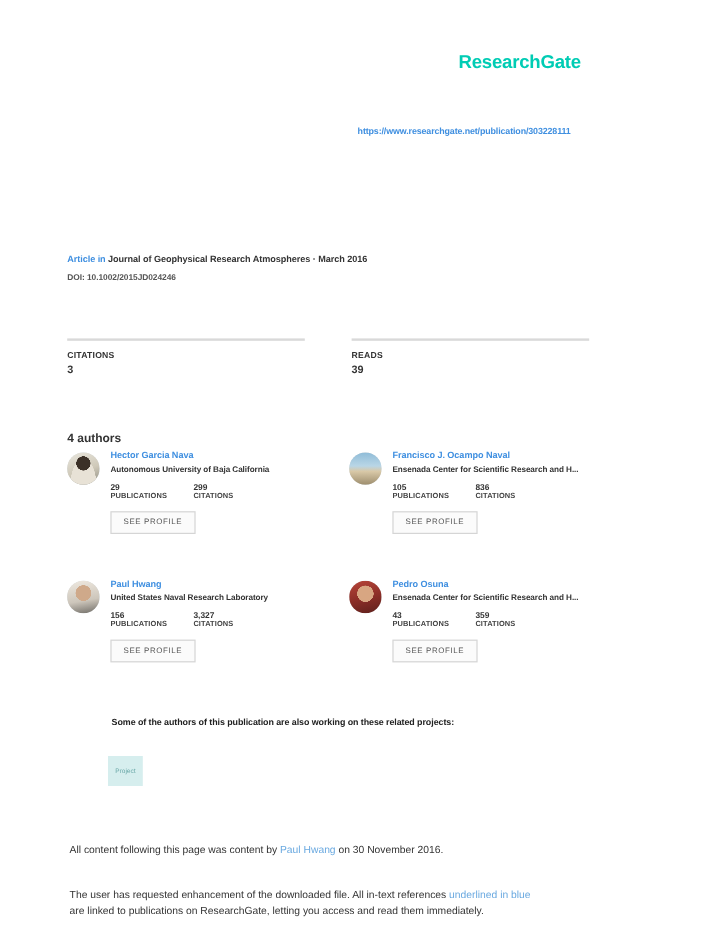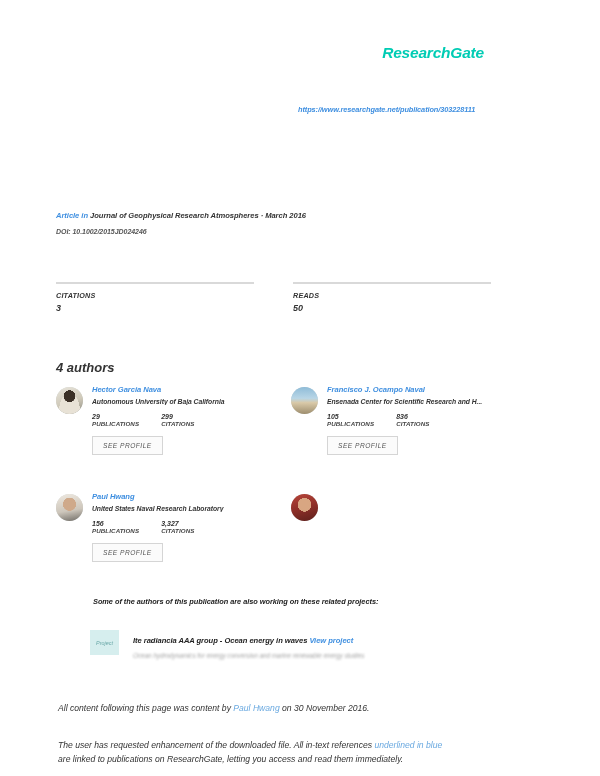--- a/index.html
+++ b/index.html
@@ -1,21 +1,21 @@
 <!DOCTYPE html>
 <html><head>
 <meta charset="utf-8">
 <style>
   html,body{margin:0;padding:0;}
   body{
     width:600px;height:776px;background:#ffffff;
     font-family:"Liberation Sans", sans-serif;
     color:#222;overflow:hidden;position:relative;
   }
-  .page{position:relative;width:525px;height:776px;font-style:italic;}
+  .page{position:relative;width:525px;height:776px;}
 
   
   .rg-logo{
     position:absolute;top:44px;right:41px;
     font-size:15.5px;font-weight:bold;letter-spacing:-0.2px;
     color:#00ccb4;
     filter:blur(0.45px);
   }
   .doc-url{
     position:absolute;top:105px;left:298px;
@@ -44,25 +44,25 @@
     letter-spacing:0.2px;filter:blur(0.55px);
   }
   .stat-value{
     margin-top:3px;font-size:9px;font-weight:bold;color:#333;
     filter:blur(0.55px);
   }
 
   
   .authors-head{
     position:absolute;top:360px;left:56px;
-    font-size:13px;font-weight:bold;color:#333;
+    font-size:10px;font-weight:bold;color:#333;
     filter:blur(0.55px);
   }
   .authors-grid{
-    position:absolute;top:385px;left:56px;width:470px;
+    position:absolute;top:375px;left:56px;width:470px;
     display:flex;flex-wrap:wrap;justify-content:center;
   }
   .author{width:50%;display:flex;margin-bottom:22px;height:85px;}
   .avatar{
     width:27px;height:27px;border-radius:50%;
     flex:0 0 27px;margin-right:9px;margin-top:2px;
     overflow:hidden;position:relative;
     background:#cfd6d8;
   }
   .avatar .av-in{position:absolute;inset:0;}
@@ -152,21 +152,21 @@
 
   <div class="stats">
     <div class="stat-col">
       <div class="stat-rule"></div>
       <div class="stat-label">CITATIONS</div>
       <div class="stat-value">3</div>
     </div>
     <div class="stat-col right">
       <div class="stat-rule"></div>
       <div class="stat-label">READS</div>
-      <div class="stat-value">50</div>
+      <div class="stat-value">39</div>
     </div>
   </div>
 
   <div class="authors-head">4 authors</div>
 
   <div class="authors-grid">
 
     <div class="author">
       <div class="avatar av1">
           <div class="av-in"></div>
@@ -227,35 +227,43 @@
           </div>
         </div>
         <div class="see-profile">SEE PROFILE</div>
       </div>
     </div>
 
     <div class="author">
       <div class="avatar av4">
           <div class="av-in"></div>
         </div>
+      <div class="a-body">
+        <div class="a-name">Pedro Osuna</div>
+        <div class="a-aff">Ensenada Center for Scientific Research and H...</div>
+        <div class="a-stats">
+          <div class="a-stat">
+            <div class="a-stat-num">43</div>
+            <div class="a-stat-lbl">PUBLICATIONS</div>
+          </div>
+          <div class="a-stat">
+            <div class="a-stat-num">359</div>
+            <div class="a-stat-lbl">CITATIONS</div>
+          </div>
+        </div>
+        <div class="see-profile">SEE PROFILE</div>
+      </div>
     </div>
 
   </div>
 
   <div class="proj-head">Some of the authors of this publication are also working on these related projects:</div>
 
   <div class="proj-row">
     <div class="proj-icon">Project</div>
-    <div class="proj-text">
-      <div class="proj-title">
-        <span>Ite radiancia AAA group - Ocean energy in waves</span>
-        <span class="view">View project</span>
-      </div>
-      <div class="proj-sub">Ocean hydrodynamics for energy conversion and marine renewable energy studies</div>
-    </div>
   </div>
 
   <div class="footer">
     <div class="f-line">
       <span>All content following this page was content by </span><span class="lnk">Paul Hwang</span><span> on 30 November 2016.</span>
     </div>
     <div class="f-line f-line2">
       <span>The user has requested enhancement of the downloaded file. All in-text references </span><span class="lnk">underlined in blue</span>
     </div>
     <div class="f-line">are linked to publications on ResearchGate, letting you access and read them immediately.</div>

